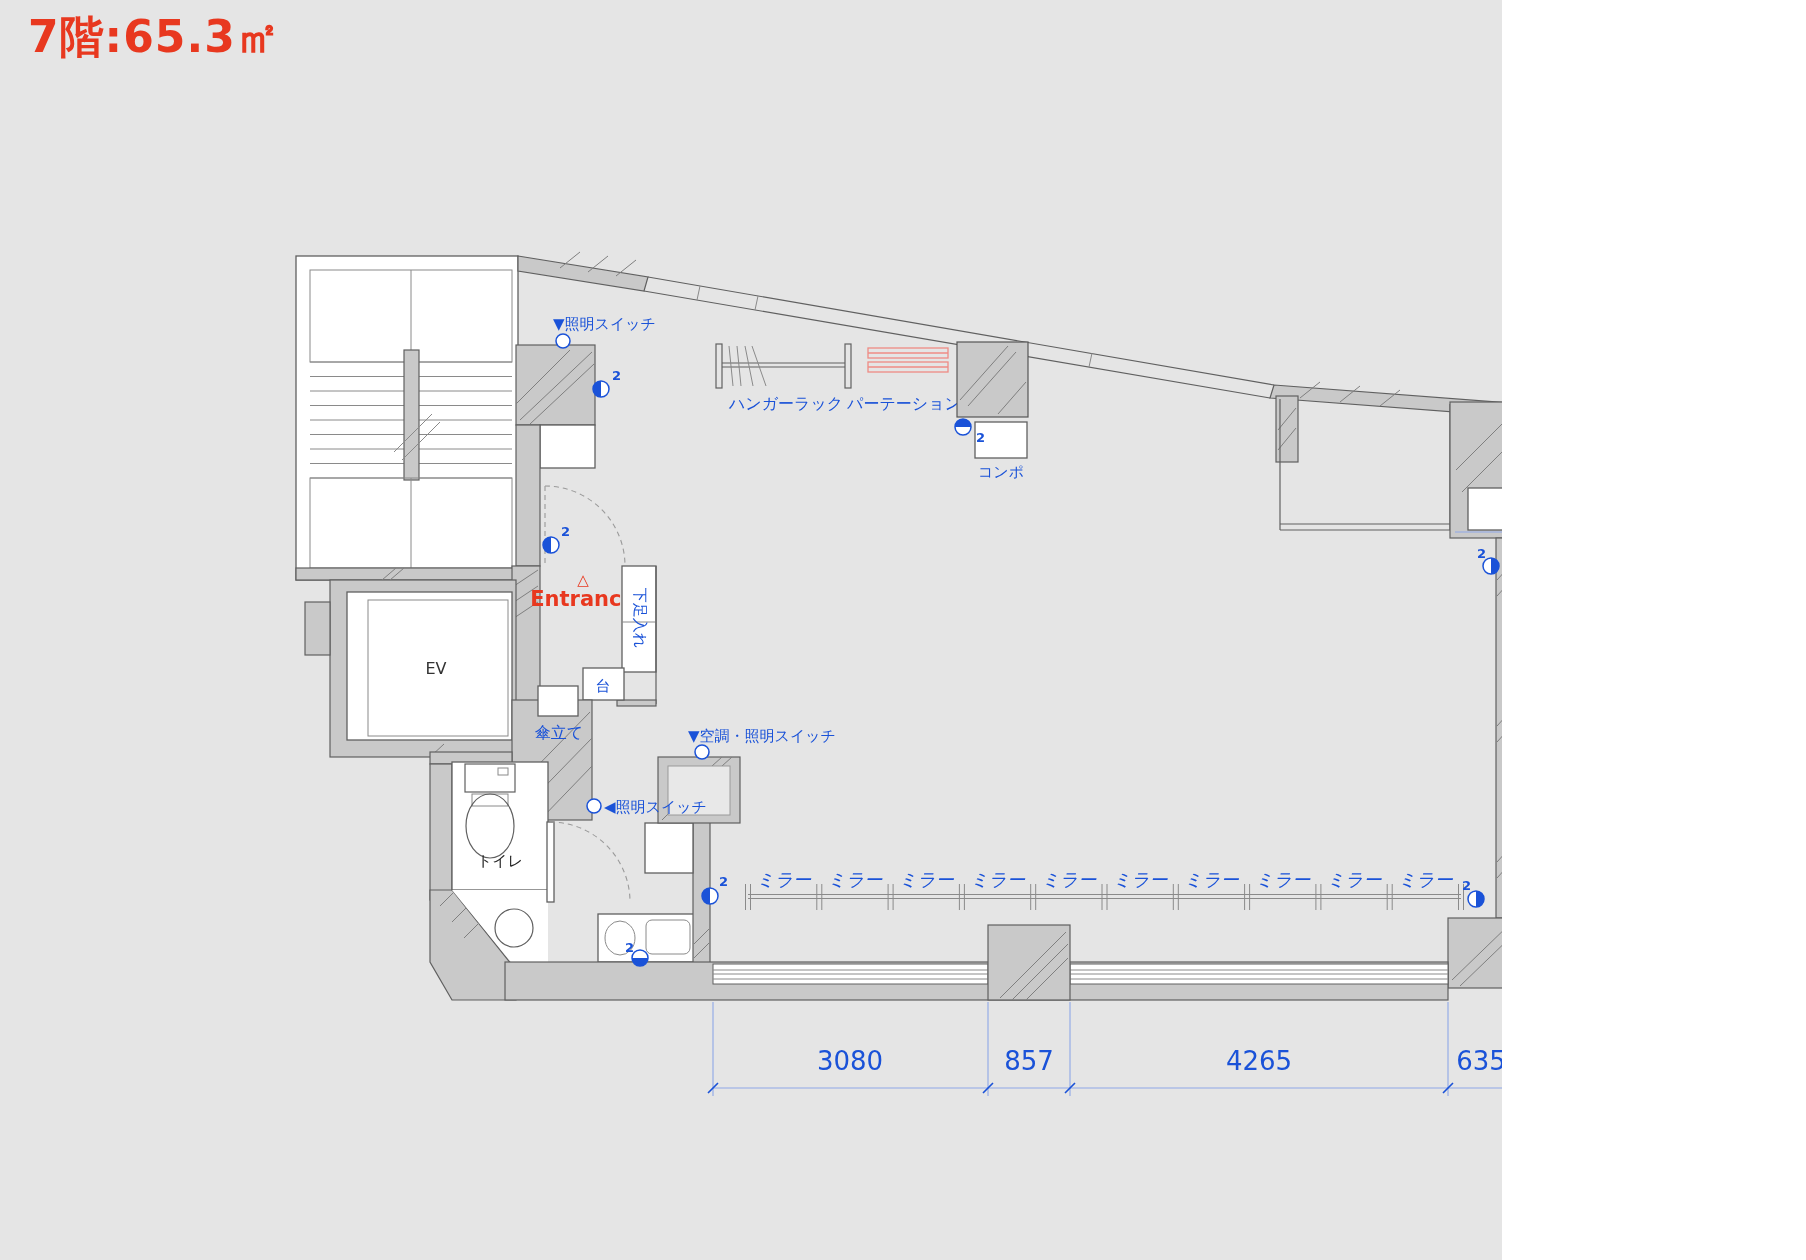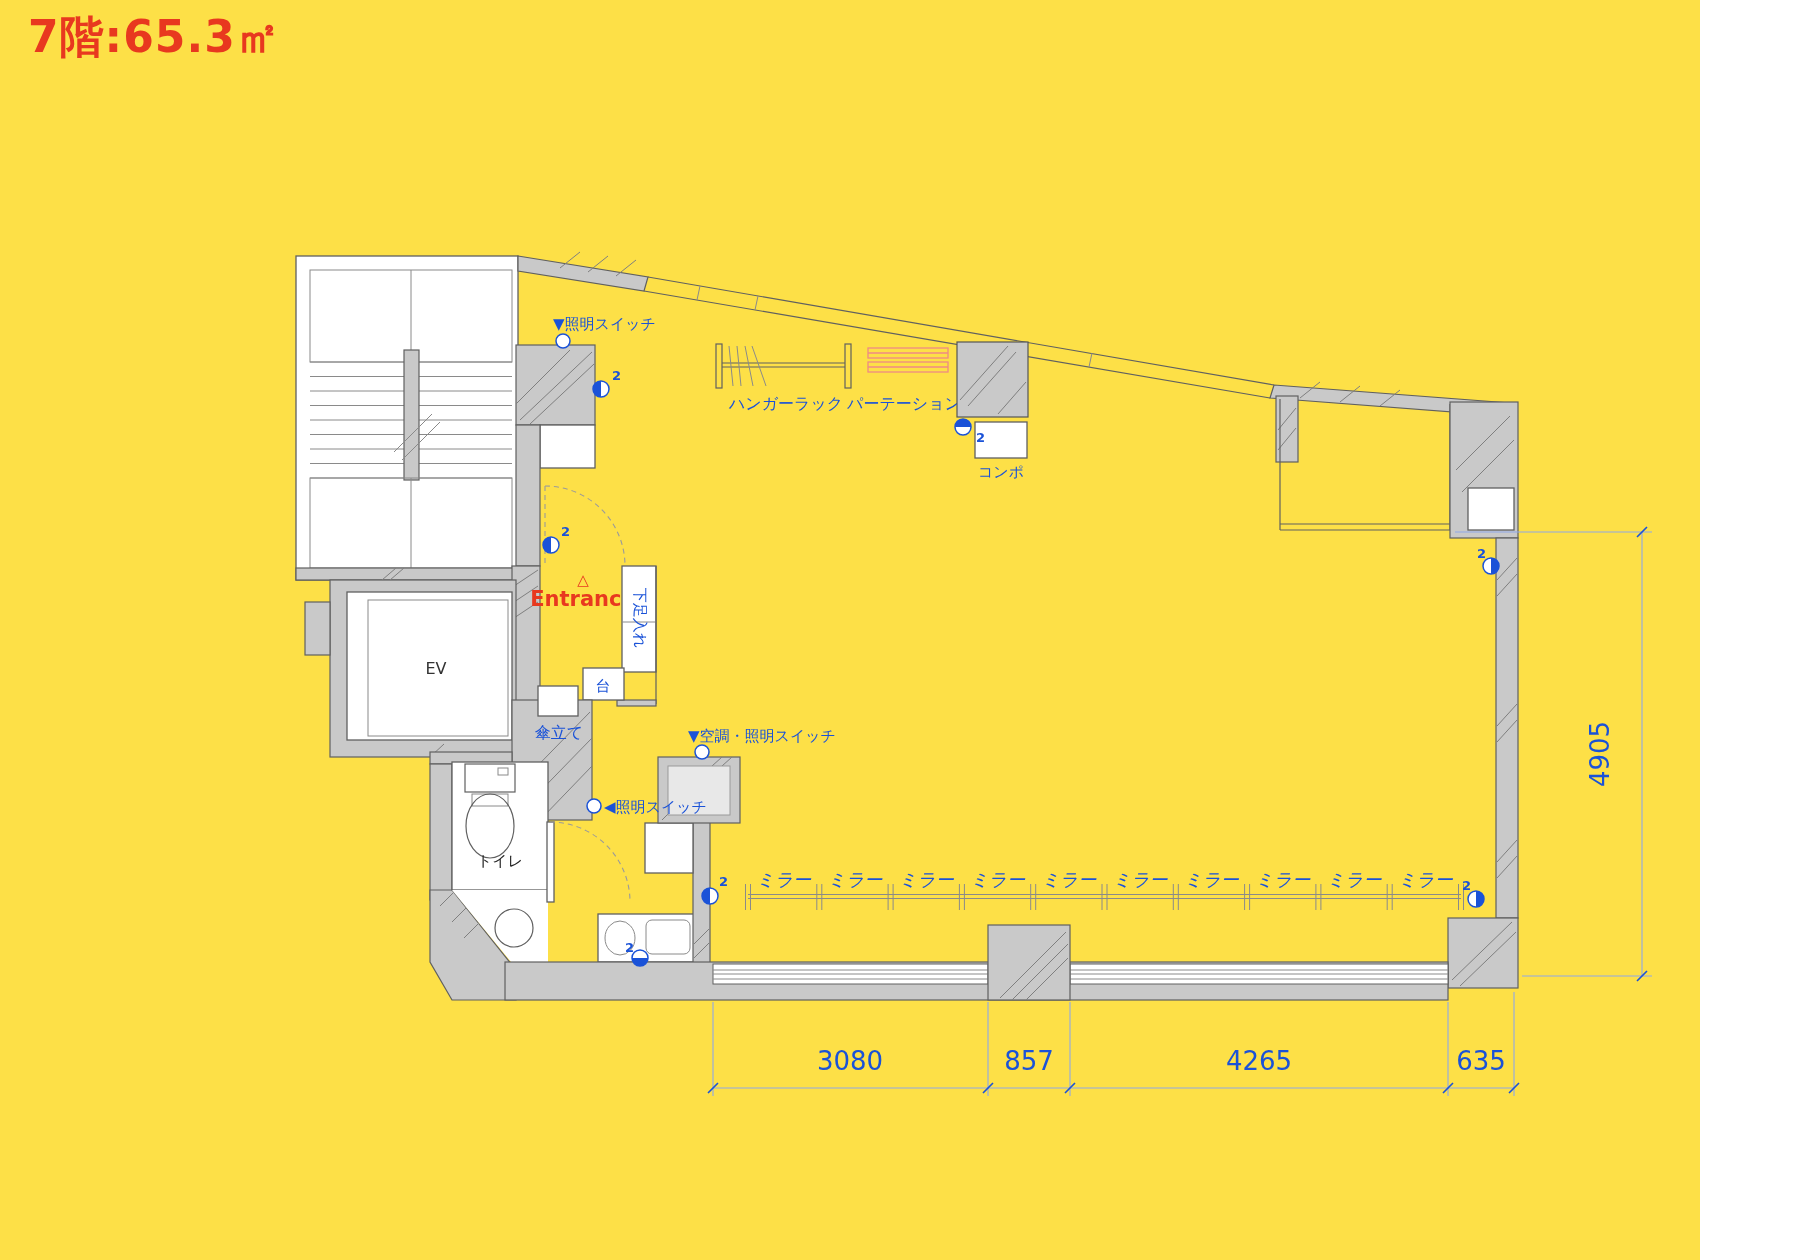--- a/index.html
+++ b/index.html
@@ -1,16 +1,16 @@
 <!DOCTYPE html>
 <html><head>
 <meta charset="utf-8">
 <style>
   html,body{margin:0;padding:0;background:#ffffff;}
-  #stage{position:relative;width:1700px;height:1260px;background:#fde047;overflow:hidden;
+  #stage{position:relative;width:1502px;height:1260px;background:#e5e5e5;overflow:hidden;
          font-family:"DejaVu Sans","Liberation Sans",sans-serif;}
   #floor-title{position:absolute;left:28px;top:8px;font-size:44px;font-weight:bold;
                color:#e8381f;letter-spacing:1px;}
   svg{position:absolute;left:0;top:0;}
   svg text{font-family:"DejaVu Sans","Liberation Sans",sans-serif;}
   .w   {fill:#c9c9c9;stroke:#606060;stroke-width:1.2;}
   .room{fill:#ffffff;stroke:#606060;stroke-width:1.3;}
   .ln  {stroke:#606060;stroke-width:1.2;fill:none;}
   .thin{stroke:#8a8a8a;stroke-width:1;fill:none;}
   .hatch{stroke:#7f7f7f;stroke-width:1;fill:none;}

